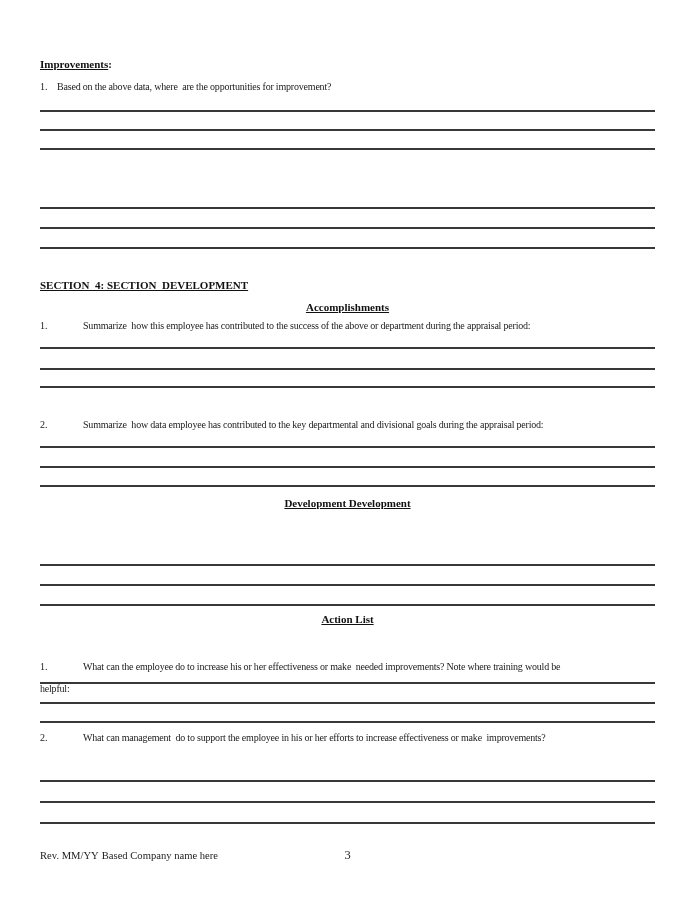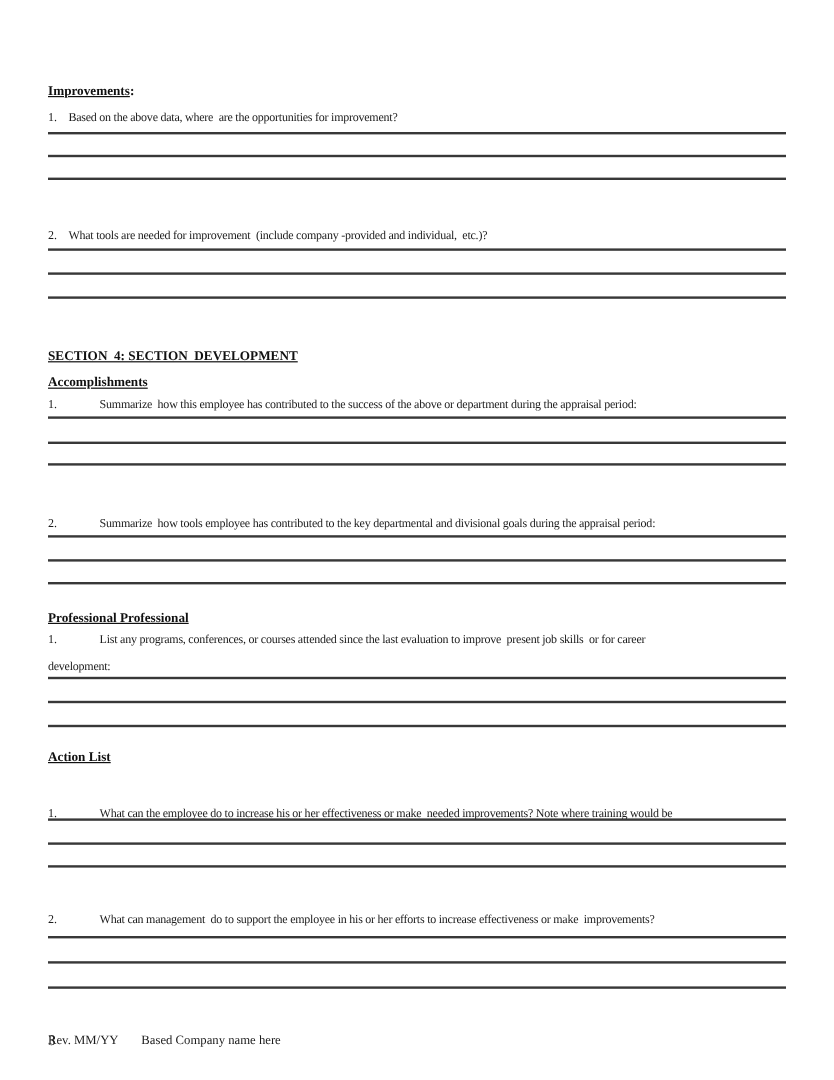--- a/index.html
+++ b/index.html
@@ -5,49 +5,49 @@
   html, body { margin: 0; padding: 0; background: #ffffff; }
   .page {
     position: relative;
     width: 695px;
     height: 900px;
     background: #ffffff;
     font-family: "Liberation Serif", serif;
     color: #1b1b1b;
     overflow: hidden;
   }
-  .abs { position: absolute; left: 40px; width: 615px; margin-top: 12px; }
+  .abs { position: absolute; left: 40px; width: 615px; }
   .head {
     font-weight: bold;
     font-size: 11px;
     line-height: 22px;
     white-space: pre;
     color: #111;
   }
   .u { text-decoration: underline; }
-  .center { }
+  .center { text-align: center; }
   .q-line {
     font-size: 10px;
     line-height: 22px;
     letter-spacing: -0.2px;
     white-space: pre;
   }
   .q-num { display: inline-block; letter-spacing: 0; }
   .num-sm .q-num { width: 17px; }
   .num-lg .q-num { width: 43px; }
   .rule {
     position: absolute;
     left: 40px;
     width: 615px;
     height: 0;
     border-top: 2px solid #383838;
   }
   .footer-row {
     display: flex;
-    gap: 19px;
+    gap: 3px;
     font-size: 10.6px;
     line-height: 16px;
   }
   .page-num {
     font-size: 12.5px;
     line-height: 16px;
   }
 </style>
 </head>
 <body>
@@ -56,65 +56,59 @@
 
   <div class="abs head" style="top:53px"><span class="u">Improvements</span><span>:</span></div>
 
   <div class="abs num-sm" style="top:76px">
     <div class="q-line"><span class="q-num">1.</span><span>Based on the above data, where  are the opportunities for improvement?</span></div>
   </div>
   <div class="rule" style="top:110px"></div>
   <div class="rule" style="top:129px"></div>
   <div class="rule" style="top:148px"></div>
 
-  <div class="abs num-sm" style="top:174px">
-    <div class="q-line"><span class="q-num">2.</span><span>What tools are needed for improvement  (include company -provided and individual,  etc.)?</span></div>
-  </div>
   <div class="rule" style="top:207px"></div>
   <div class="rule" style="top:227px"></div>
   <div class="rule" style="top:247px"></div>
 
   <div class="abs head" style="top:274px"><span class="u">SECTION  4: SECTION  DEVELOPMENT</span></div>
 
   <div class="abs head center" style="top:296px"><span class="u">Accomplishments</span></div>
 
   <div class="abs num-lg" style="top:315px">
     <div class="q-line"><span class="q-num">1.</span><span>Summarize  how this employee has contributed to the success of the above or department during the appraisal period:</span></div>
   </div>
   <div class="rule" style="top:347px"></div>
   <div class="rule" style="top:368px"></div>
   <div class="rule" style="top:386px"></div>
 
   <div class="abs num-lg" style="top:414px">
-    <div class="q-line"><span class="q-num">2.</span><span>Summarize  how tools employee has contributed to the key departmental and divisional goals during the appraisal period:</span></div>
+    <div class="q-line"><span class="q-num">2.</span><span>Summarize  how data employee has contributed to the key departmental and divisional goals during the appraisal period:</span></div>
   </div>
   <div class="rule" style="top:446px"></div>
   <div class="rule" style="top:466px"></div>
   <div class="rule" style="top:485px"></div>
 
-  <div class="abs head center" style="top:492px"><span class="u">Professional Professional</span></div>
+  <div class="abs head center" style="top:492px"><span class="u">Development Development</span></div>
 
-  <div class="abs num-lg" style="top:511px">
-    <div class="q-line"><span class="q-num">1.</span><span>List any programs, conferences, or courses attended since the last evaluation to improve  present job skills  or for career</span></div>
-    <div class="q-line">development:</div>
-  </div>
   <div class="rule" style="top:564px"></div>
   <div class="rule" style="top:584px"></div>
   <div class="rule" style="top:604px"></div>
 
   <div class="abs head center" style="top:608px"><span class="u">Action List</span></div>
 
   <div class="abs num-lg" style="top:656px">
     <div class="q-line"><span class="q-num">1.</span><span>What can the employee do to increase his or her effectiveness or make  needed improvements? Note where training would be</span></div>
+    <div class="q-line">helpful:</div>
   </div>
   <div class="rule" style="top:682px"></div>
   <div class="rule" style="top:702px"></div>
   <div class="rule" style="top:721px"></div>
 
-  <div class="abs num-lg" style="top:744px">
+  <div class="abs num-lg" style="top:727px">
     <div class="q-line"><span class="q-num">2.</span><span>What can management  do to support the employee in his or her efforts to increase effectiveness or make  improvements?</span></div>
   </div>
   <div class="rule" style="top:780px"></div>
   <div class="rule" style="top:801px"></div>
   <div class="rule" style="top:822px"></div>
 
   <div class="abs footer-row" style="top:848px">
     <span>Rev. MM/YY</span>
     <span>Based Company name here</span>
   </div>

